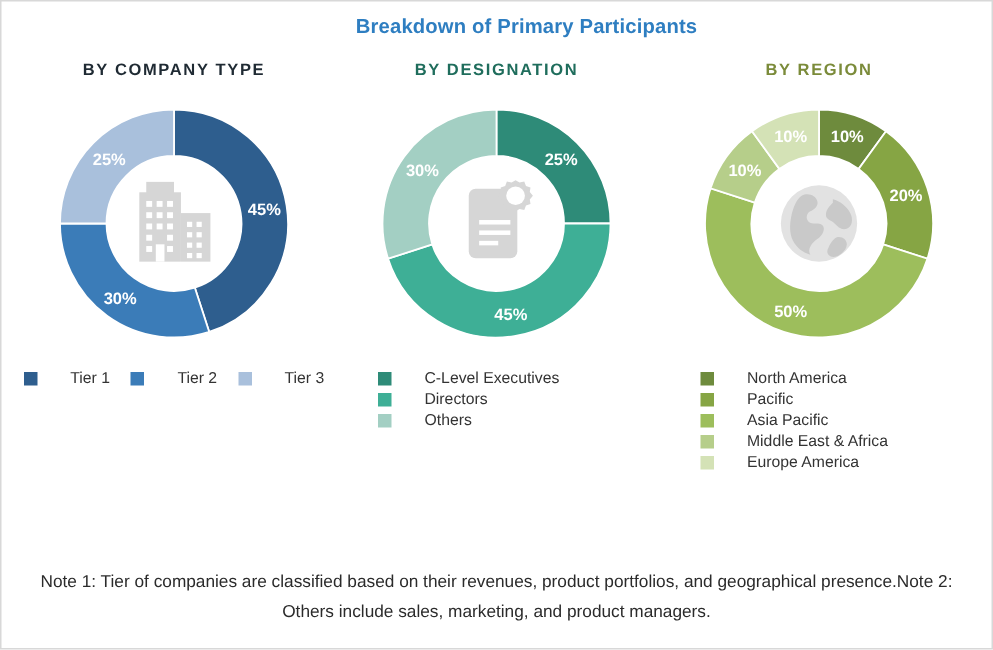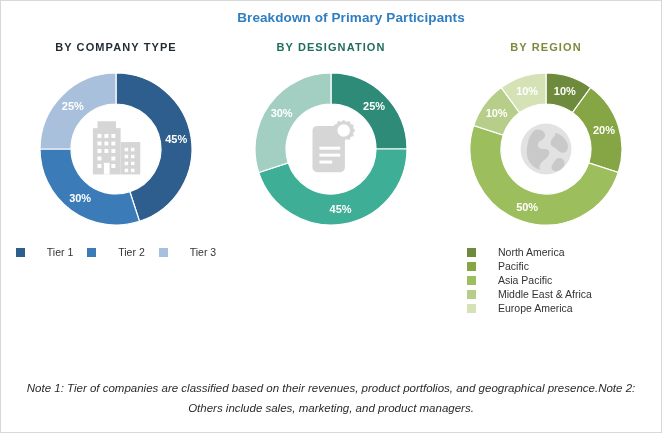--- a/index.html
+++ b/index.html
@@ -68,21 +68,20 @@
 
   #footer-note {
     position: absolute;
     left: 0; right: 0;
     bottom: 14px;
     text-align: center;
     font-size: 11.5px;
     color: #2b2b2b;
     line-height: 1.75;
     padding: 0 16px;
-    font-style: italic;
   }
 </style>
 </head>
 <body>
 
 <div id="page-title">Breakdown of Primary Participants</div>
 
 <div class="charts-row">
 
   <div class="chart-block">
@@ -163,20 +162,34 @@
             <rect x="22" y="36" width="18" height="2.6"></rect>
             <rect x="22" y="42" width="11" height="2.6"></rect>
           </g>
           <g transform="translate(43,18)">
             <path fill="#d6d6d6" d="M0,-11 L2.3,-9.6 L5,-10.2 L6,-7.6 L8.6,-6.8 L8.2,-4.1 L10,-2 L8.2,0.1 L8.6,2.8 L6,3.6 L5,6.2 L2.3,5.6 L0,7 L-2.3,5.6 L-5,6.2 L-6,3.6 L-8.6,2.8 L-8.2,0.1 L-10,-2 L-8.2,-4.1 L-8.6,-6.8 L-6,-7.6 L-5,-10.2 L-2.3,-9.6 Z"></path>
             <circle cx="0" cy="-2" r="5.4" fill="#ffffff"></circle>
           </g>
         </svg>
       </div>
     </div>
+    <div class="legend vertical">
+      <div class="legend-item">
+        <span class="legend-swatch" style="background:#2E8B78"></span>
+        <span>C-Level Executives</span>
+      </div>
+      <div class="legend-item">
+        <span class="legend-swatch" style="background:#3EAF96"></span>
+        <span>Directors</span>
+      </div>
+      <div class="legend-item">
+        <span class="legend-swatch" style="background:#A3CFC3"></span>
+        <span>Others</span>
+      </div>
+    </div>
   </div>
 
   <div class="chart-block">
     <div class="chart-heading heading-region">BY REGION</div>
     <div class="donut-wrap">
       <svg viewBox="0 0 180 180">
           <path d="M 90 14 A 76 76 0 0 1 134.67167917422796 28.51470842750399 L 116.45033635316129 53.594235253127366 A 45 45 0 0 0 90 45 Z" fill="#6E8B3D" stroke="#ffffff" stroke-width="1.2"></path>
           <text x="108.8500366568718" y="35.985552505995635" text-anchor="middle" class="slice-label">10%</text>
           <path d="M 134.67167917422796 28.51470842750399 A 76 76 0 0 1 162.28029523843168 113.48529157249601 L 132.7975432332819 103.90576474687263 A 45 45 0 0 0 116.45033635316129 53.594235253127366 Z" fill="#86A544" stroke="#ffffff" stroke-width="1.2"></path>
           <text x="148.01444749400437" y="75.1499633431282" text-anchor="middle" class="slice-label">20%</text>

